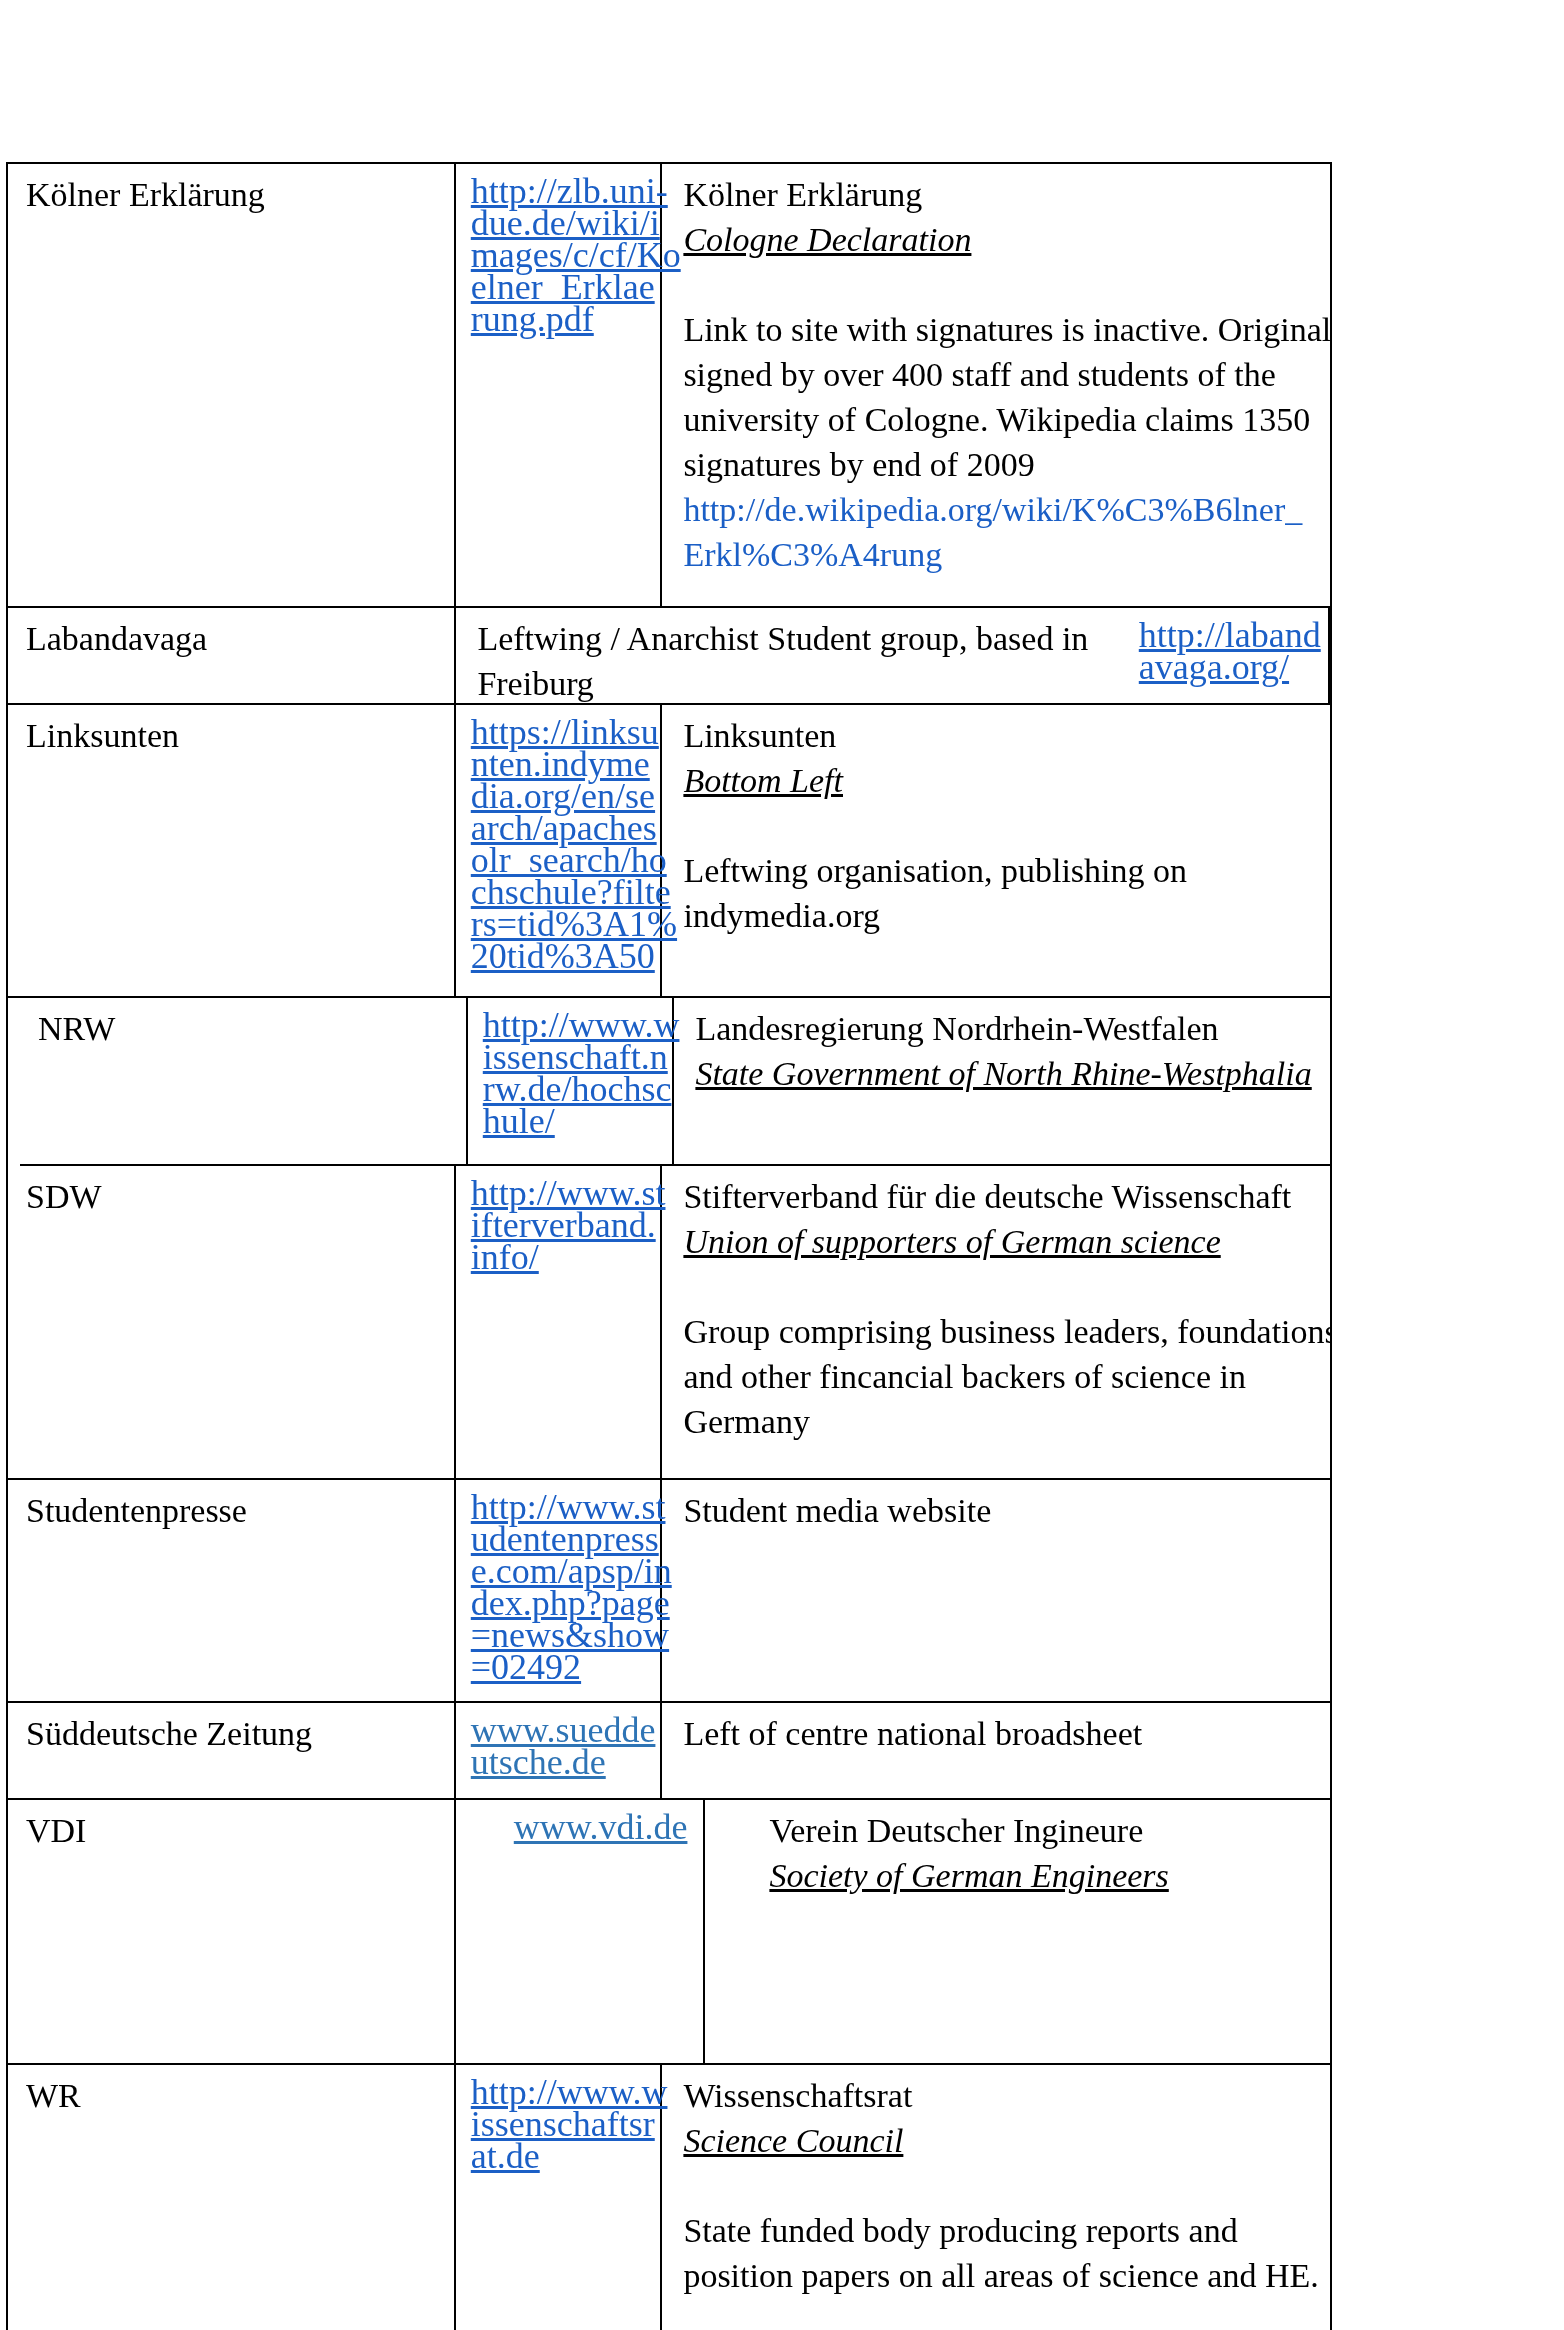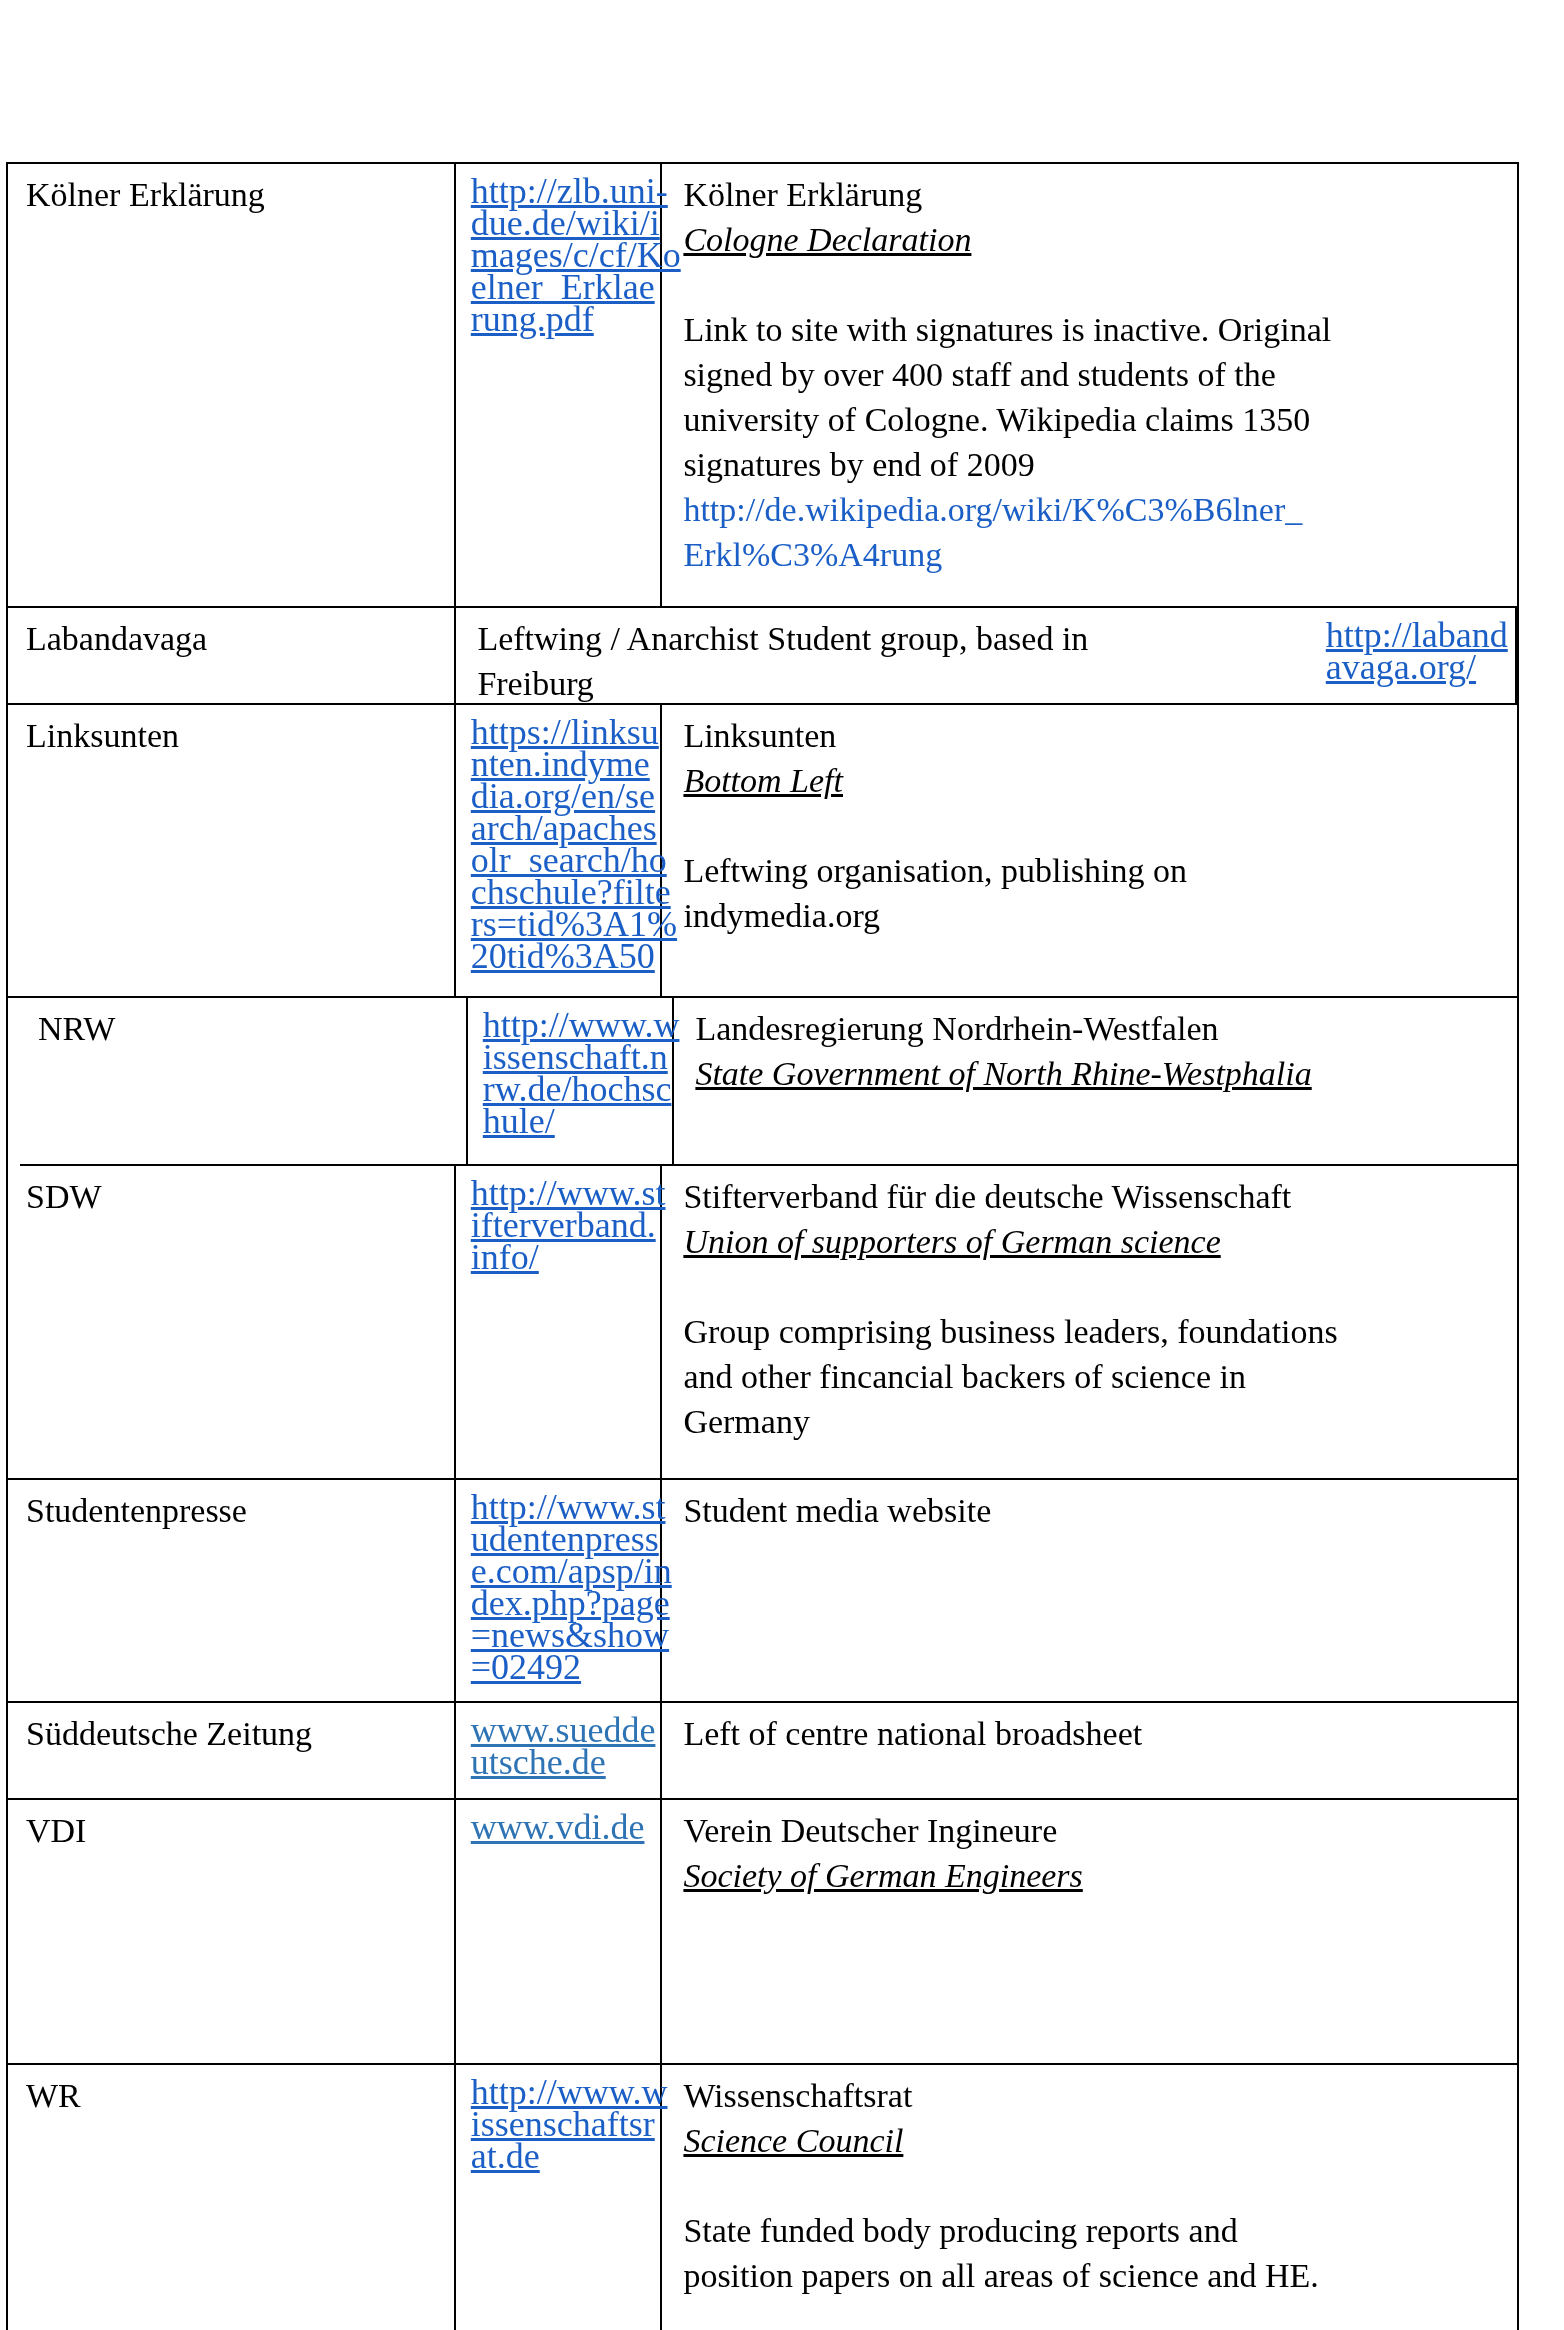--- a/index.html
+++ b/index.html
@@ -12,21 +12,21 @@
     height: 2330px;
     position: relative;
     overflow: hidden;
     font-family: "Liberation Serif", "DejaVu Serif", serif;
     color: #000000;
   }
   .doc-table {
     position: absolute;
     left: 6.4px;
     top: 162px;
-    width: 1513px;
+    width: 1326px;
     height: 2168px;
     box-sizing: border-box;
     border: 2.4px solid var(--border, #000);
     border-bottom: none;
     display: flex;
     flex-direction: column;
     overflow: hidden;
     background: #ffffff;
   }
   .row {
@@ -35,21 +35,21 @@
     box-sizing: border-box;
     border-bottom: 2.4px solid var(--border, #000);
   }
   .r0 { height: 444px; }
   .r1 { height: 97px; }
   .r2 { height: 293px; }
   .r3 { height: 168px; margin-left: 12px; }
   .r4 { height: 314px; }
   .r5 { height: 223px; }
   .r6 { height: 97px; }
-  .r7 { height: 265px; }
+  .r7 { height: 265px; gap: 43px; }
   .r8 { height: 273px; border-bottom: none; }
   .cell {
     box-sizing: border-box;
     overflow: visible;
   }
   .c1 {
     width: 448px;
     flex: none;
     border-right: 2.4px solid var(--border, #000);
     padding: 8px 6.4px 0 17.6px;

